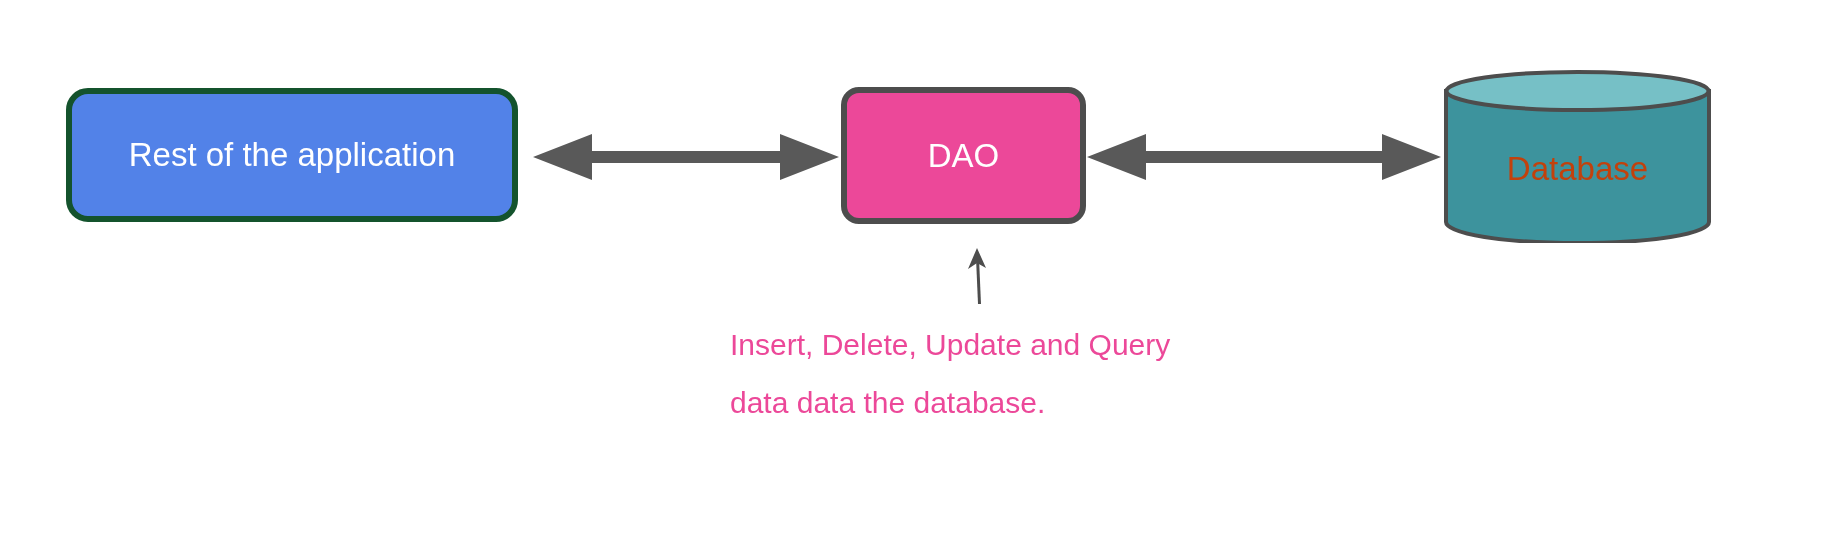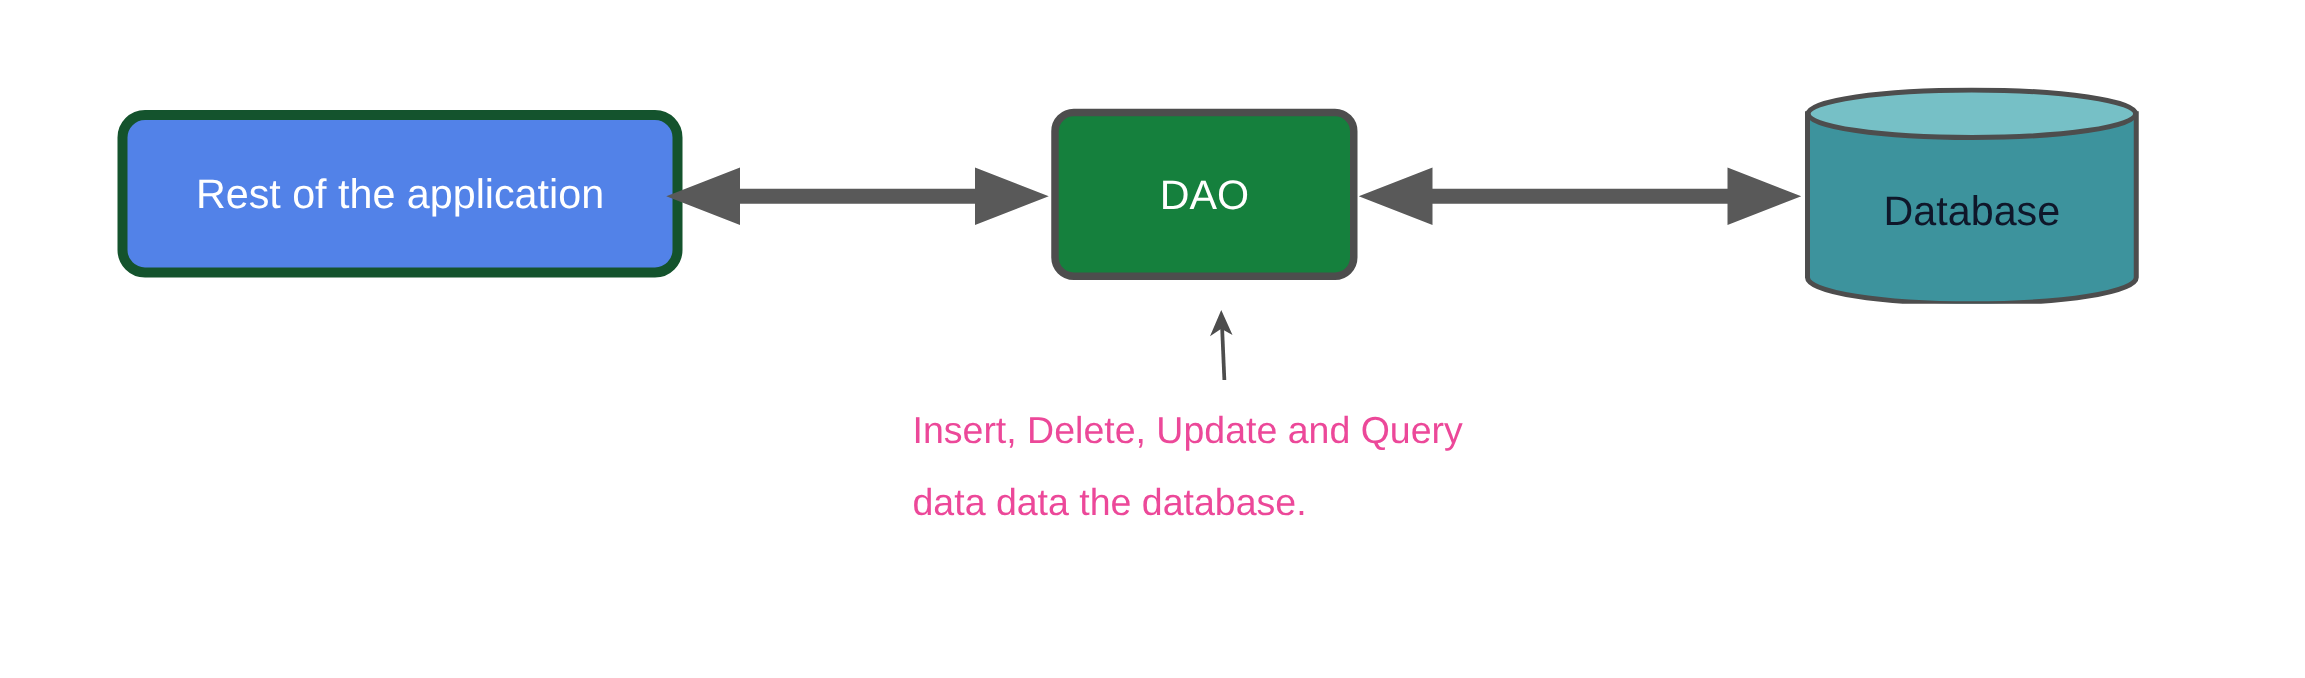--- a/index.html
+++ b/index.html
@@ -26,36 +26,36 @@
     display: flex;
     align-items: center;
     justify-content: center;
     color: #ffffff;
     text-align: center;
     line-height: 1.15;
     user-select: none;
   }
 
   #node-rest-of-application {
-    left: 94px;
+    left: 66px;
     top: 88px;
     width: 452px;
     height: 134px;
     background: #5282E8;
-    border: 8px solid #14532d;
+    border: 6px solid #14532d;
     border-radius: 22px;
     font-size: 33px;
   }
 
   #node-dao {
     left: 841px;
     top: 87px;
     width: 245px;
     height: 137px;
-    background: #15803d;
+    background: #ec4899;
     border: 6px solid #4D4D4D;
     border-radius: 18px;
     font-size: 33px;
   }
 
   
   #node-database {
     position: absolute;
     left: 1443px;
     top: 70px;
@@ -72,21 +72,21 @@
   }
   #node-database .cyl-label {
     position: absolute;
     left: 0;
     top: 0;
     width: 269px;
     height: 173px;
     display: flex;
     align-items: center;
     justify-content: center;
-    color: #0f172a;
+    color: #c2410c;
     font-size: 33px;
     padding-top: 24px;
     box-sizing: border-box;
     user-select: none;
   }
 
   
   .edge {
     position: absolute;
   }

